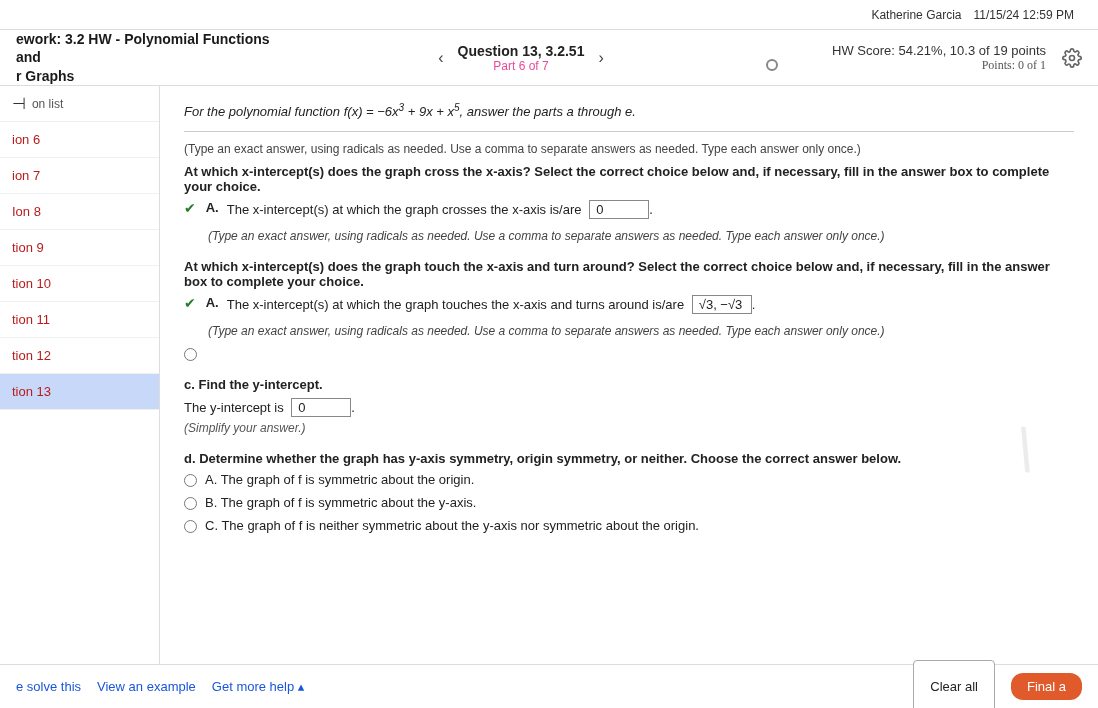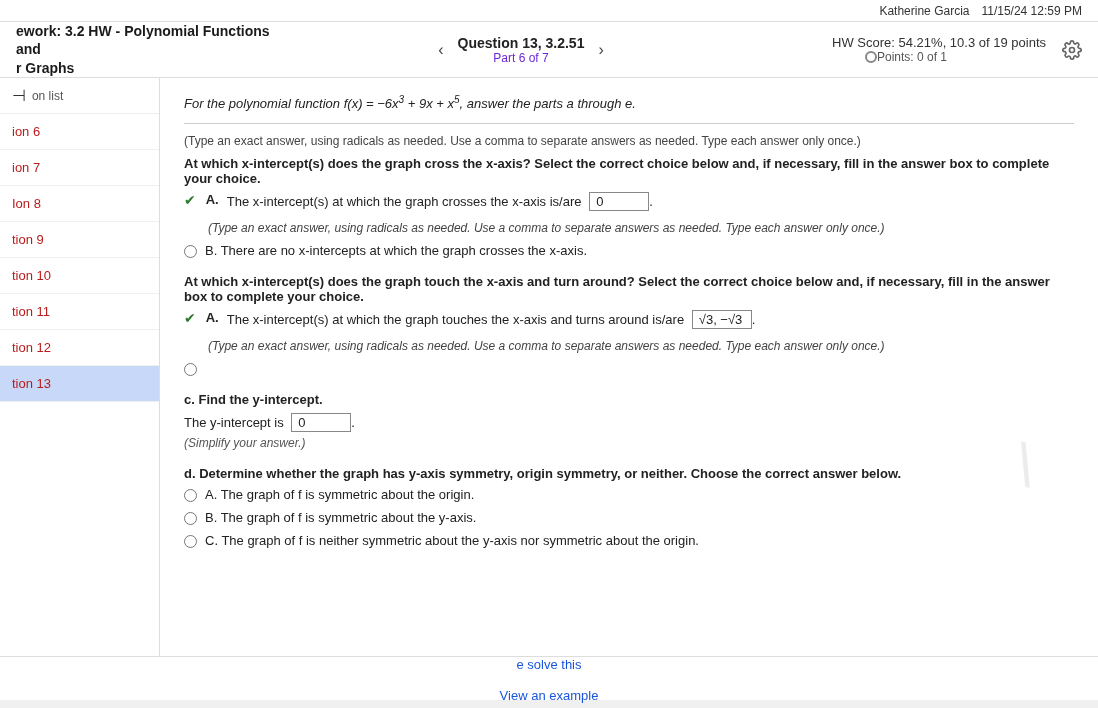--- a/index.html
+++ b/index.html
@@ -13,22 +13,22 @@
       overflow: hidden;
     }
 
     
     .top-bar {
       background: #fff;
       border-bottom: 1px solid #ddd;
       display: flex;
       align-items: center;
       justify-content: flex-end;
-      padding: 4px 16px;
-      height: 22px;
+      padding: 4px 24px;
+      height: 30px;
     }
     .top-bar-user {
       font-size: 12px;
       color: #333;
       margin-right: 12px;
     }
     .top-bar-time {
       font-size: 12px;
       color: #333;
     }
@@ -70,37 +70,38 @@
       cursor: pointer;
       color: #444;
       padding: 2px 6px;
     }
     .question-label {
       font-weight: bold;
       font-size: 14px;
     }
     .question-part {
       font-size: 12px;
-      color: #6d28d9;
+      color: #ec4899;
       text-align: center;
     }
     .header-right {
       flex: 0 0 280px;
       text-align: right;
     }
     .hw-score {
       font-size: 13px;
       color: #333;
     }
     .hw-points {
       font-size: 12px;
       color: #555;
       display: flex;
       align-items: center;
-      justify-content: center;
+      justify-content: space-between;
+      font-family: Liberation Serif, serif;
     }
     .circle-icon {
       width: 12px;
       height: 12px;
       border-radius: 50%;
       border: 2px solid #888;
       display: inline-block;
     }
     .gear-icon-wrap {
       margin-left: 16px;
@@ -235,21 +236,20 @@
 
     
     .footer-bar {
       background: #fff;
       border-top: 1px solid #ddd;
       display: flex;
       align-items: center;
       padding: 0 16px;
       height: 44px;
       gap: 16px;
-      flex-direction: column;
     }
     .footer-link {
       color: #1a56db;
       font-size: 13px;
       cursor: pointer;
       text-decoration: none;
     }
     .footer-spacer { flex: 1; }
 
     .btn-clear {
@@ -385,24 +385,20 @@
         <div class="radio-option">
           <span class="checkmark-icon">✔</span>
           <span style="font-weight:bold;">A.</span>
           <span>
             <span>The x-intercept(s) at which the graph crosses the x-axis is/are</span>
             <span class="answer-box">0</span>.
           </span>
         </div>
         <div class="instruction-text">(Type an exact answer, using radicals as needed. Use a comma to separate answers as needed. Type each answer only once.)</div>
 
-        <div class="radio-option">
-          <input type="radio" name="cross" style="">
-          <span>B. There are no x-intercepts at which the graph crosses the x-axis.</span>
-        </div>
       </div>
     </div>
 
     <div class="sub-question">
       <div class="sub-q-label">At which x-intercept(s) does the graph touch the x-axis and turn around? Select the correct choice below and, if necessary, fill in the answer box to complete your choice.</div>
 
       <div class="radio-group">
 
         <div class="radio-option">
           <span class="checkmark-icon">✔</span>

